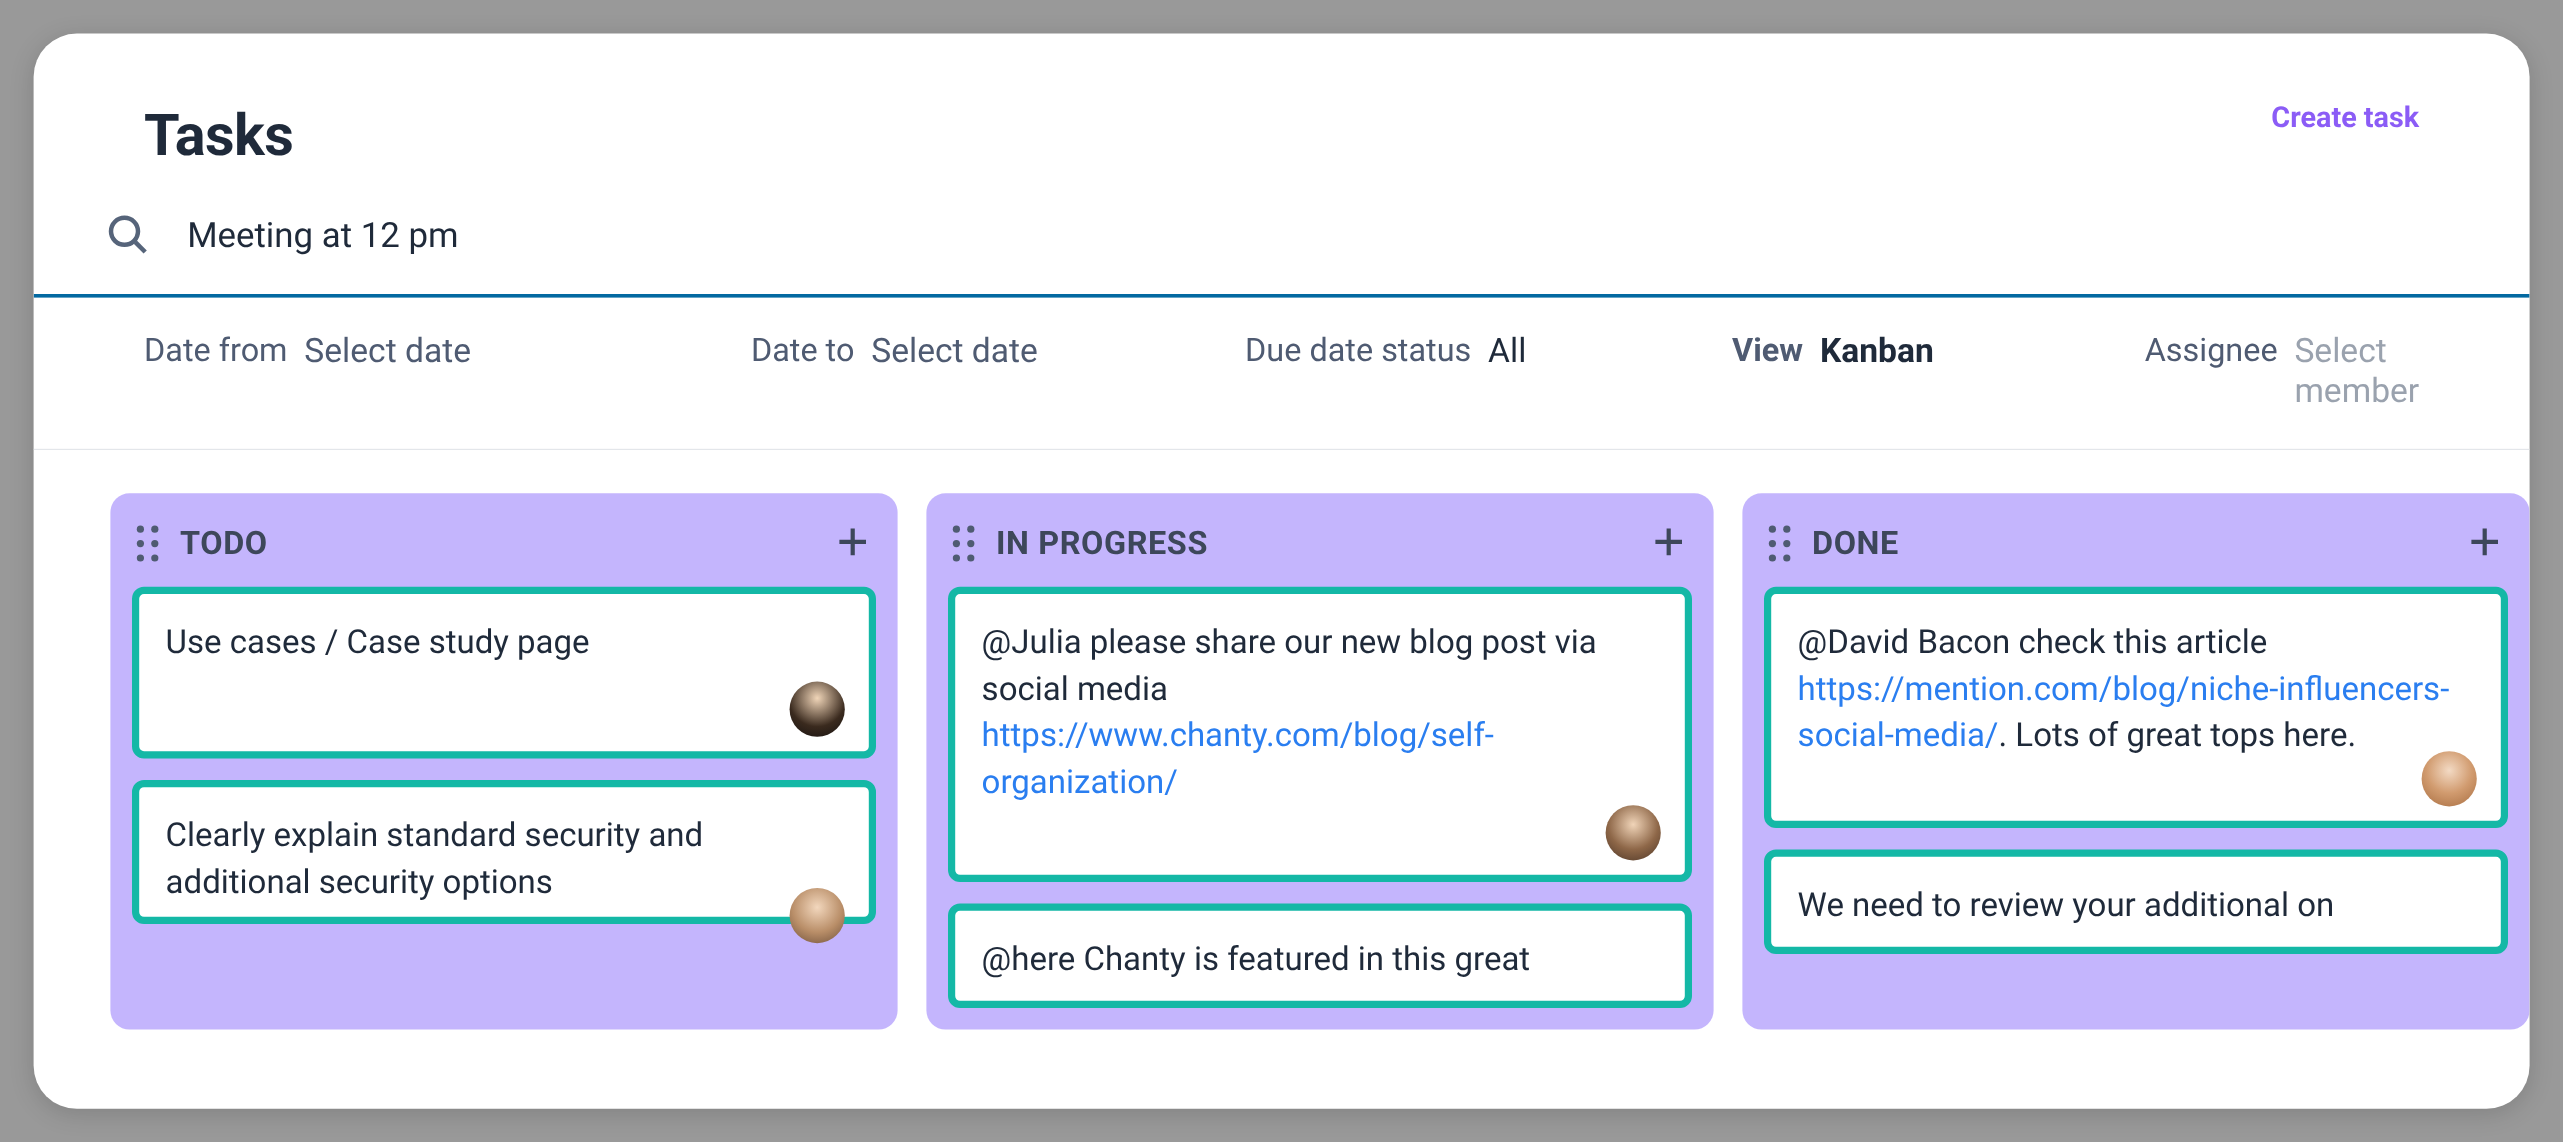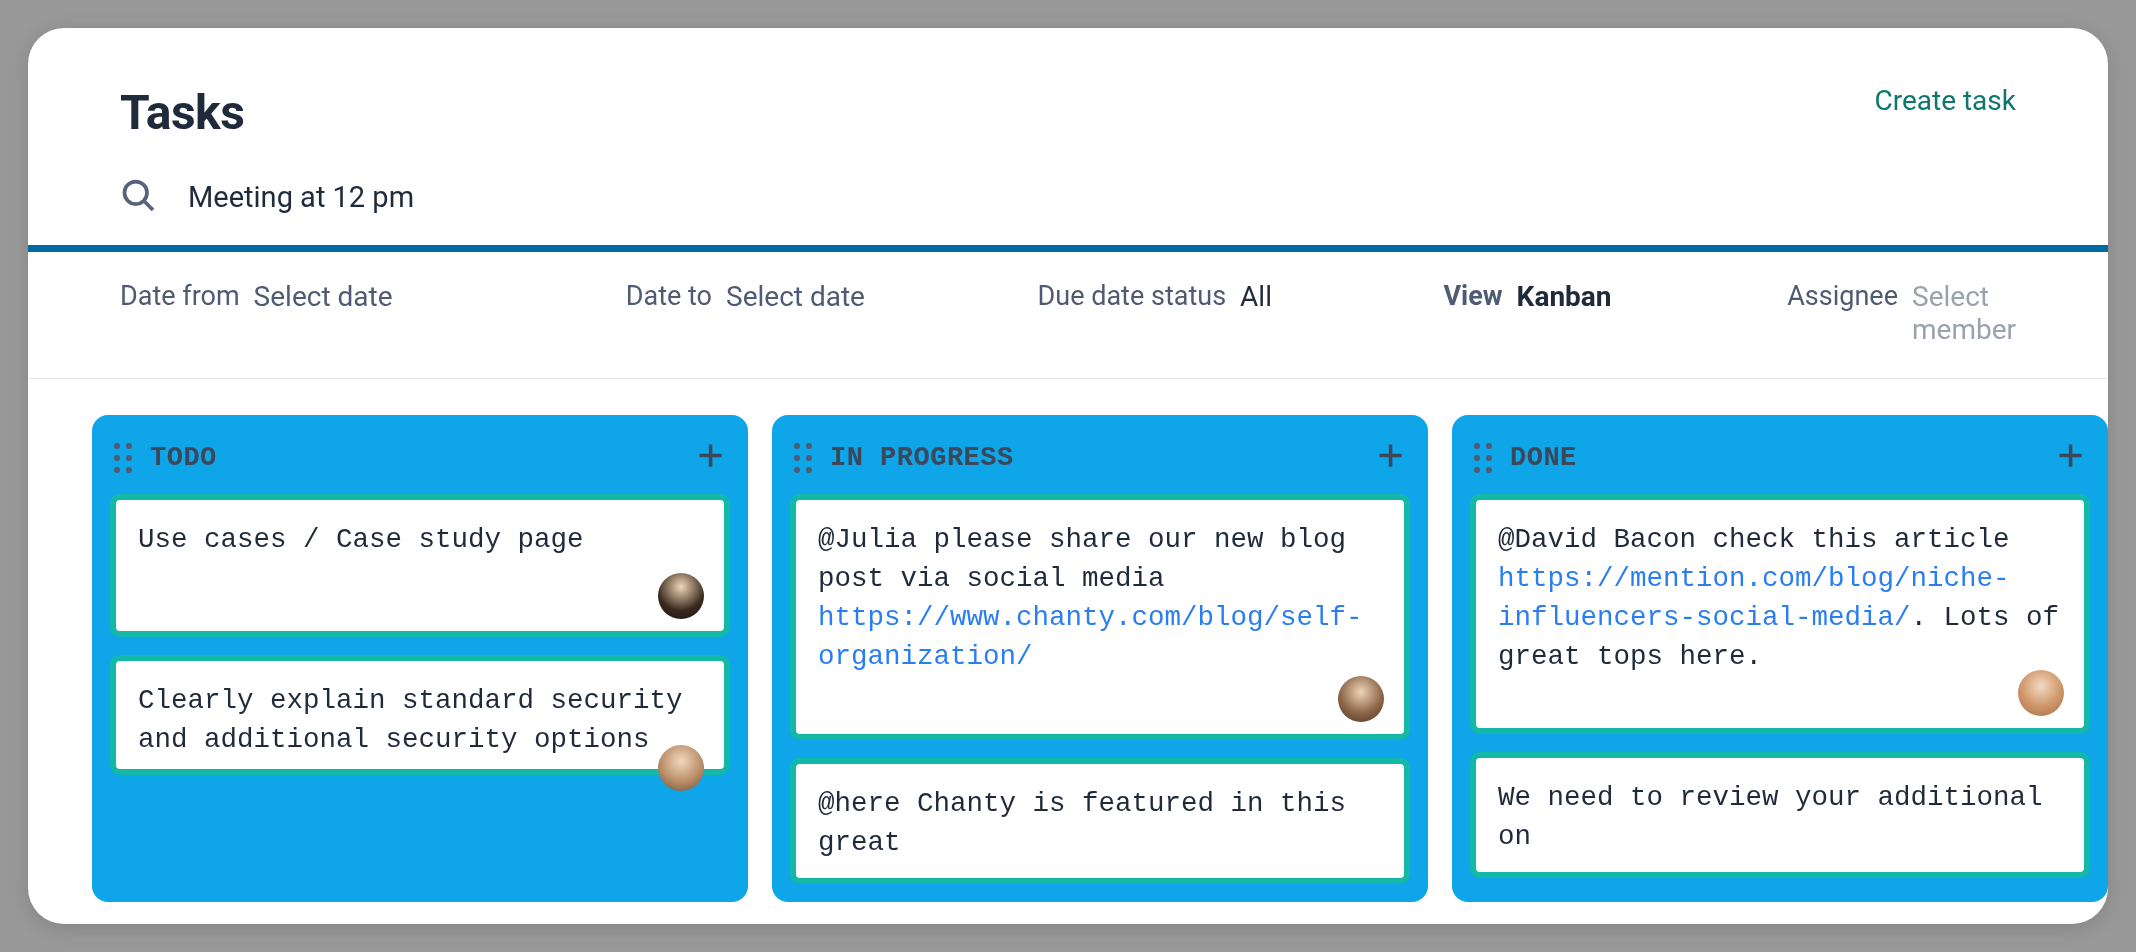--- a/index.html
+++ b/index.html
@@ -28,35 +28,35 @@
     align-items: flex-start;
     padding: 56px 92px 0 92px;
   }
   .page-title {
     font-size: 48px;
     font-weight: 700;
     color: #1f2a3a;
     letter-spacing: -0.5px;
   }
   .create-link {
-    font-size: 28px;
-    color: #0f766e;
-    font-weight: 400;
+    font-size: 24px;
+    color: #8b5cf6;
+    font-weight: 700;
     cursor: pointer;
   }
   .search-label {
     padding: 32px 92px 0 92px;
     font-size: 26px;
     color: #4f5b72;
   }
   .search-row {
     display: flex;
     align-items: center;
-    padding: 36px 92px 28px 92px;
-    border-bottom: 7px solid #0369a1;
+    padding: 36px 92px 28px 60px;
+    border-bottom: 3px solid #0369a1;
     gap: 32px;
   }
   .search-icon svg {
     width: 36px;
     height: 36px;
     fill: none;
     stroke: #56647a;
     stroke-width: 2.5;
   }
   .search-input {
@@ -98,26 +98,25 @@
   }
   .filter-placeholder.muted {
     color: #9aa2ae;
   }
   .board {
     display: flex;
     gap: 24px;
     padding: 36px 64px 0 64px;
   }
   .column {
-    background: #0ea5e9;
+    background: #c4b5fd;
     border-radius: 16px;
     width: 656px;
     padding: 18px;
     flex-shrink: 0;
-    font-family: Liberation Mono, monospace;
   }
   .column-header {
     display: flex;
     align-items: center;
     justify-content: space-between;
     padding: 8px 6px 20px 4px;
   }
   .column-header-left {
     display: flex;
     align-items: center;

